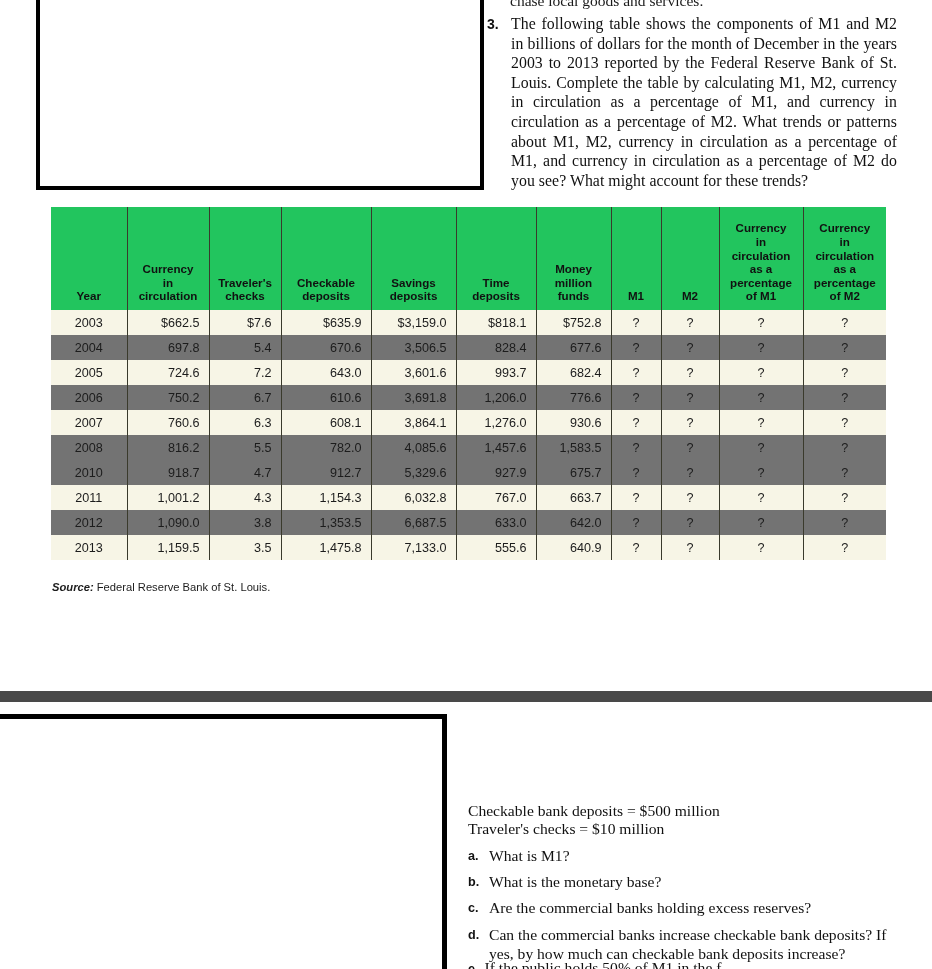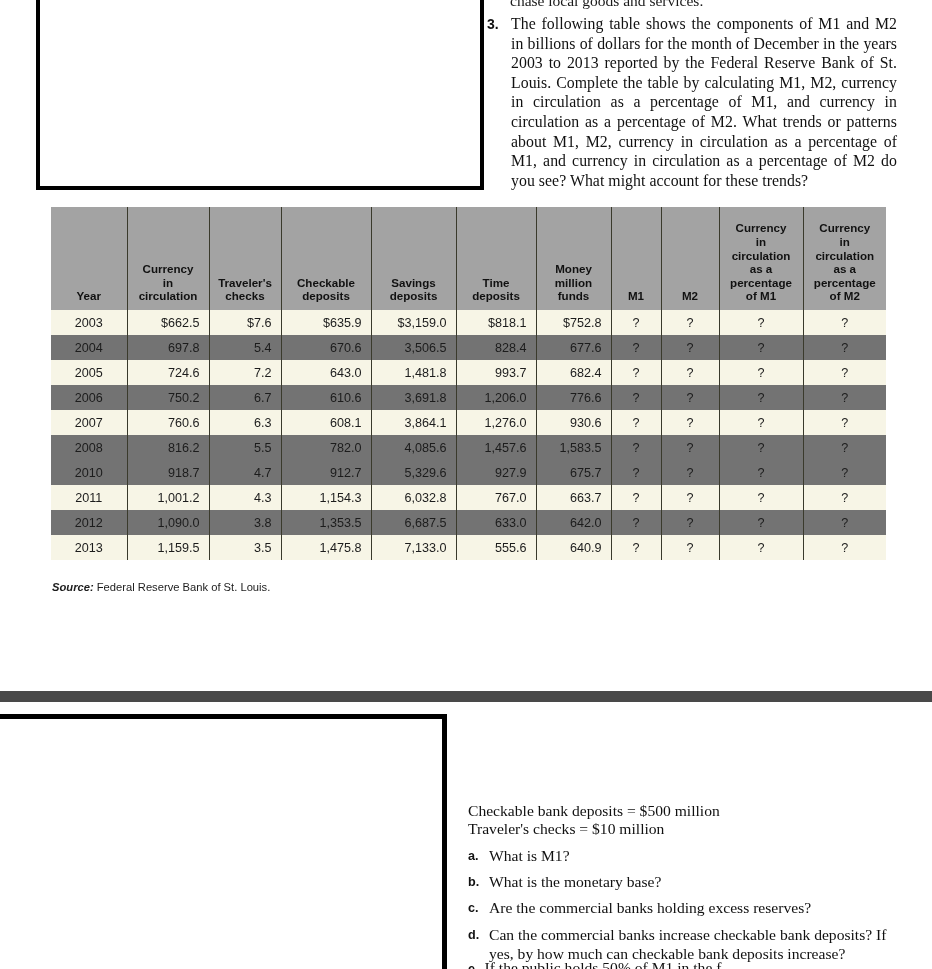--- a/index.html
+++ b/index.html
@@ -73,21 +73,21 @@
     top: 207px;
     width: 835px;
   }
   table.data-table {
     border-collapse: collapse;
     width: 835px;
     font-family: "Liberation Sans", sans-serif;
     table-layout: fixed;
   }
   table.data-table th {
-    background: #a3a3a3;
+    background: #22c55e;
     color: #111111;
     font-size: 11.6px;
     font-weight: bold;
     line-height: 13.6px;
     vertical-align: bottom;
     padding: 0 6px 7px 6px;
     border-left: 1.3px solid #3a3a2c;
     height: 96px;
     text-align: center;
   }
@@ -324,21 +324,21 @@
           <td class="center">?</td>
           <td class="center">?</td>
           <td class="center">?</td>
           <td class="center">?</td>
         </tr>
         <tr class="row-odd">
           <td class="first-col">2005</td>
           <td>724.6</td>
           <td>7.2</td>
           <td>643.0</td>
-          <td>1,481.8</td>
+          <td>3,601.6</td>
           <td>993.7</td>
           <td>682.4</td>
           <td class="center">?</td>
           <td class="center">?</td>
           <td class="center">?</td>
           <td class="center">?</td>
         </tr>
         <tr class="row-even">
           <td class="first-col">2006</td>
           <td>750.2</td>

